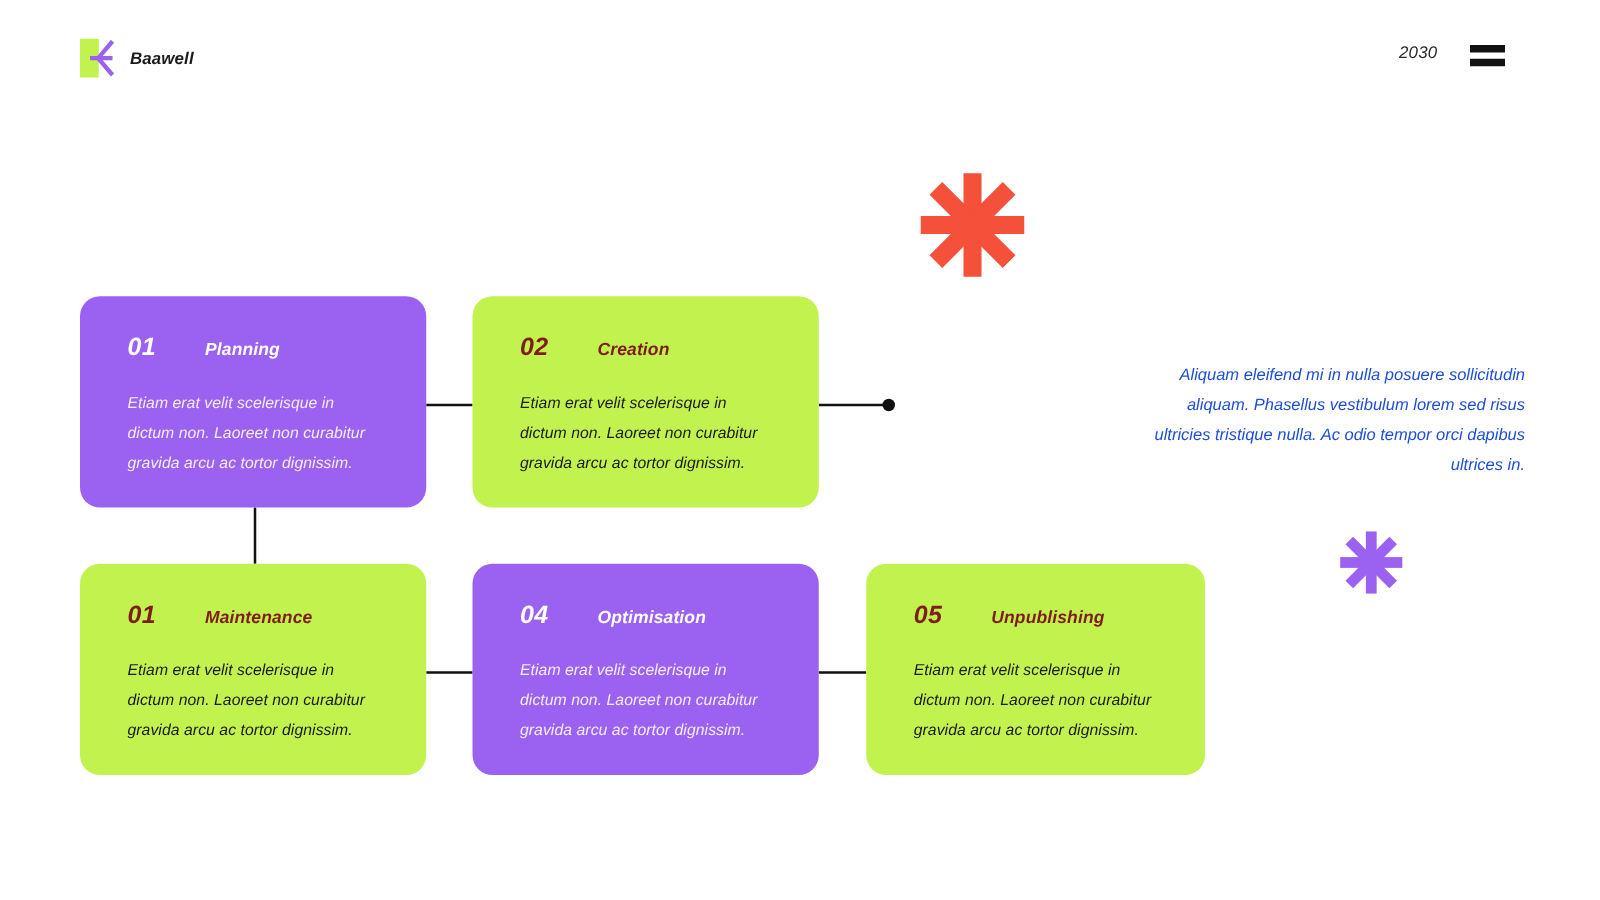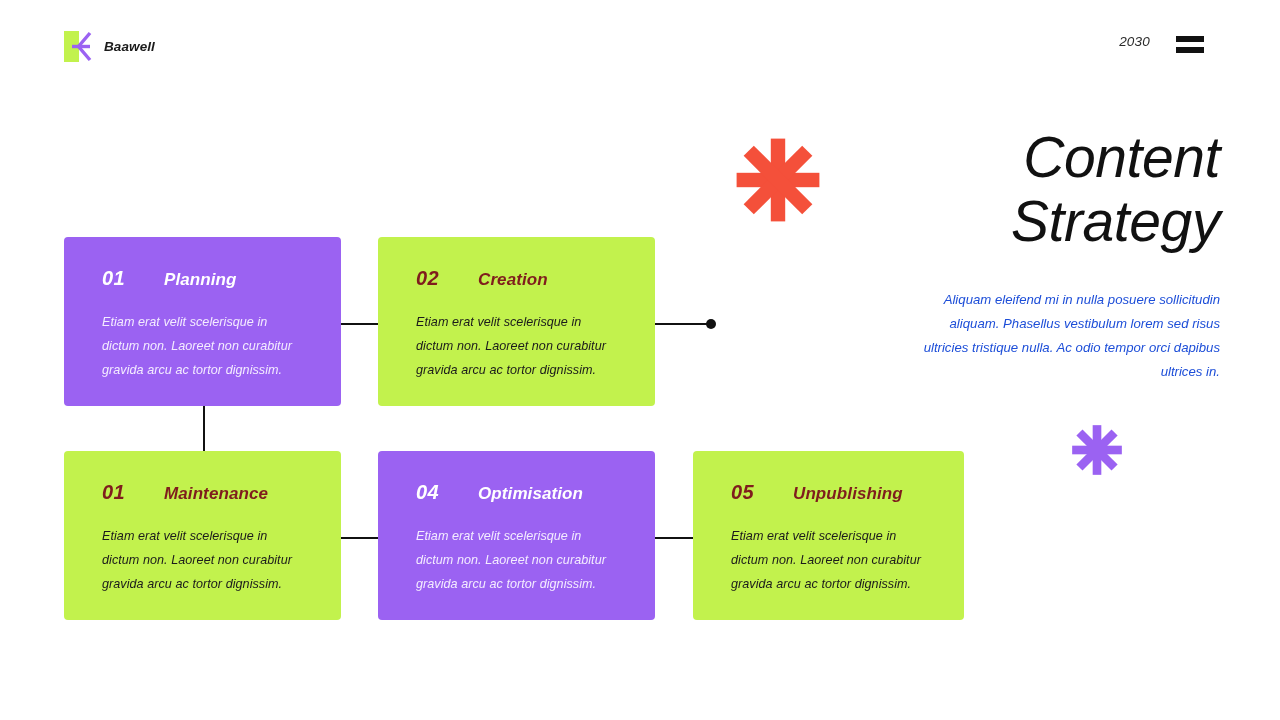--- a/index.html
+++ b/index.html
@@ -144,21 +144,21 @@
     position: absolute;
     width: 10px;
     height: 10px;
     border-radius: 50%;
     background: #111111;
   }
 
   
   .card {
     position: absolute;
-    border-radius: 4px;
+    border-radius: 16px;
     box-sizing: border-box;
     padding: 30px 36px 0 38px;
   }
   .card.purple { background: #9b62f2; }
   .card.green  { background: #c2f24d; }
   .card.purple .card-num,
   .card.purple .card-title { color: #ffffff; }
   .card.purple .card-desc  { color: #f4ecff; }
   .card.green .card-num,
   .card.green .card-title  { color: #7f1d1d; }
@@ -169,21 +169,21 @@
     align-items: baseline;
   }
   .card-num {
     font-size: 20px;
     font-weight: 700;
     letter-spacing: 0.3px;
     width: 62px;
     flex: none;
   }
   .card-title {
-    font-size: 17px;
+    font-size: 14px;
     font-weight: 700;
     letter-spacing: 0.1px;
     white-space: nowrap;
   }
   .card-desc {
     margin: 20px 0 0 0;
     font-size: 12.6px;
     line-height: 24px;
     letter-spacing: 0.05px;
   }
@@ -230,26 +230,20 @@
 
   <svg class="asterisk purple" viewBox="0 0 100 100">
     <g fill="#9b62f2">
       <rect x="42" y="4" width="16" height="92"></rect>
       <rect x="4" y="42" width="92" height="16"></rect>
       <rect x="42" y="4" width="16" height="92" transform="rotate(45 50 50)"></rect>
       <rect x="42" y="4" width="16" height="92" transform="rotate(-45 50 50)"></rect>
     </g>
   </svg>
 
-  <div class="title-block">
-    <h1 class="slide-title">
-      <span>Content</span><br>
-      <span>Strategy</span>
-    </h1>
-  </div>
 
   <p class="body-copy">Aliquam eleifend mi in nulla posuere sollicitudin aliquam. Phasellus vestibulum lorem sed risus ultricies tristique nulla. Ac odio tempor orci dapibus ultrices in.</p>
 
   <div class="connector conn-h" style="left:341px; top:323px; width:37px;"></div>
   <div class="connector conn-h" style="left:655px; top:323px; width:56px;"></div>
   <div class="conn-dot" style="left:706px; top:319px;"></div>
   <div class="connector conn-v" style="left:203px; top:406px; height:45px;"></div>
   <div class="connector conn-h" style="left:341px; top:537px; width:37px;"></div>
   <div class="connector conn-h" style="left:655px; top:537px; width:38px;"></div>
 

